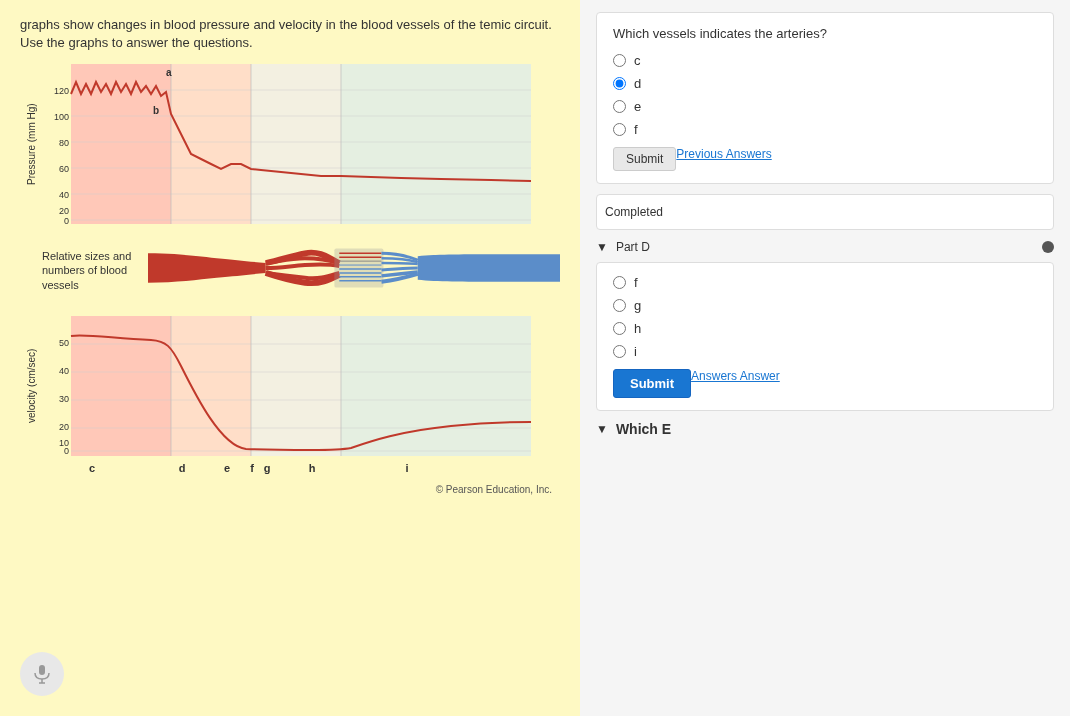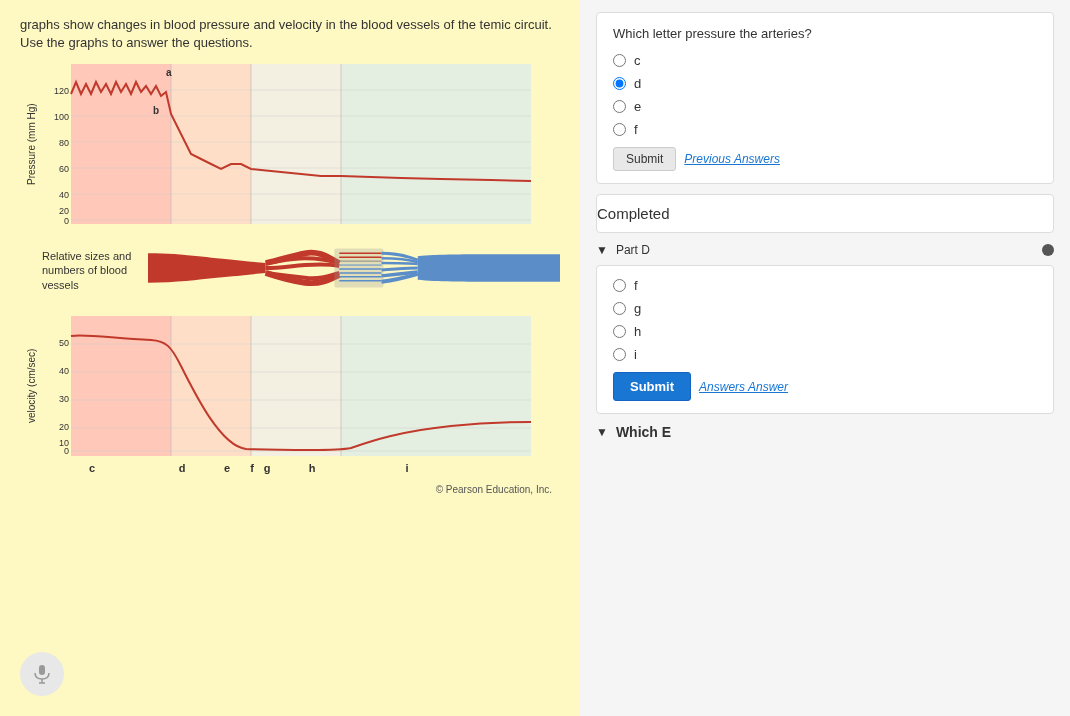--- a/index.html
+++ b/index.html
@@ -129,22 +129,21 @@
       font-size: 13px;
       color: #333;
       cursor: pointer;
     }
     .radio-option input[type="radio"] {
       margin-right: 8px;
       cursor: pointer;
     }
     .action-row {
       display: flex;
-      align-items: center;
-      gap: 8px;
+      gap: 0;
       margin-top: 10px;
     }
     .btn-submit {
       background: #e8e8e8;
       border: 1px solid #ccc;
       border-radius: 3px;
       padding: 4px 12px;
       font-size: 12px;
       cursor: pointer;
       color: #333;
@@ -157,29 +156,28 @@
       font-size: 13px;
       cursor: pointer;
       color: #fff;
       font-weight: bold;
     }
     .link-previous {
       font-size: 12px;
       color: #1976d2;
       text-decoration: underline;
       cursor: pointer;
-      font-style: italic;
     }
     .completed-box {
       background: #fff;
       border: 1px solid #ddd;
       border-radius: 4px;
-      padding: 10px 0;
+      padding: 10px 8px;
       margin-bottom: 10px;
-      font-size: 15px;
+      font-size: 12px;
       color: #333;
       font-weight: normal;
     }
 
     
     .part-header {
       display: flex;
       align-items: center;
       gap: 8px;
       margin-bottom: 8px;
@@ -351,21 +349,21 @@
       <path d="M3,9 Q3,15 10,15 Q17,15 17,9" stroke="#999" stroke-width="1.5" fill="none"></path>
       <line x1="10" y1="15" x2="10" y2="19" stroke="#999" stroke-width="1.5"></line>
       <line x1="7" y1="19" x2="13" y2="19" stroke="#999" stroke-width="1.5"></line>
     </svg>
   </button>
 </div>
 
 <div class="right-panel">
 
   <div class="question-block">
-    <p class="question-text">Which letter pressure the arteries?</p>
+    <p class="question-text">Which vessels indicates the arteries?</p>
 
     <label class="radio-option">
       <input type="radio" name="partC" style="">
       <span>c</span>
     </label>
     <label class="radio-option">
       <input type="radio" name="partC" checked="" style="">
       <span>d</span>
     </label>
     <label class="radio-option">

